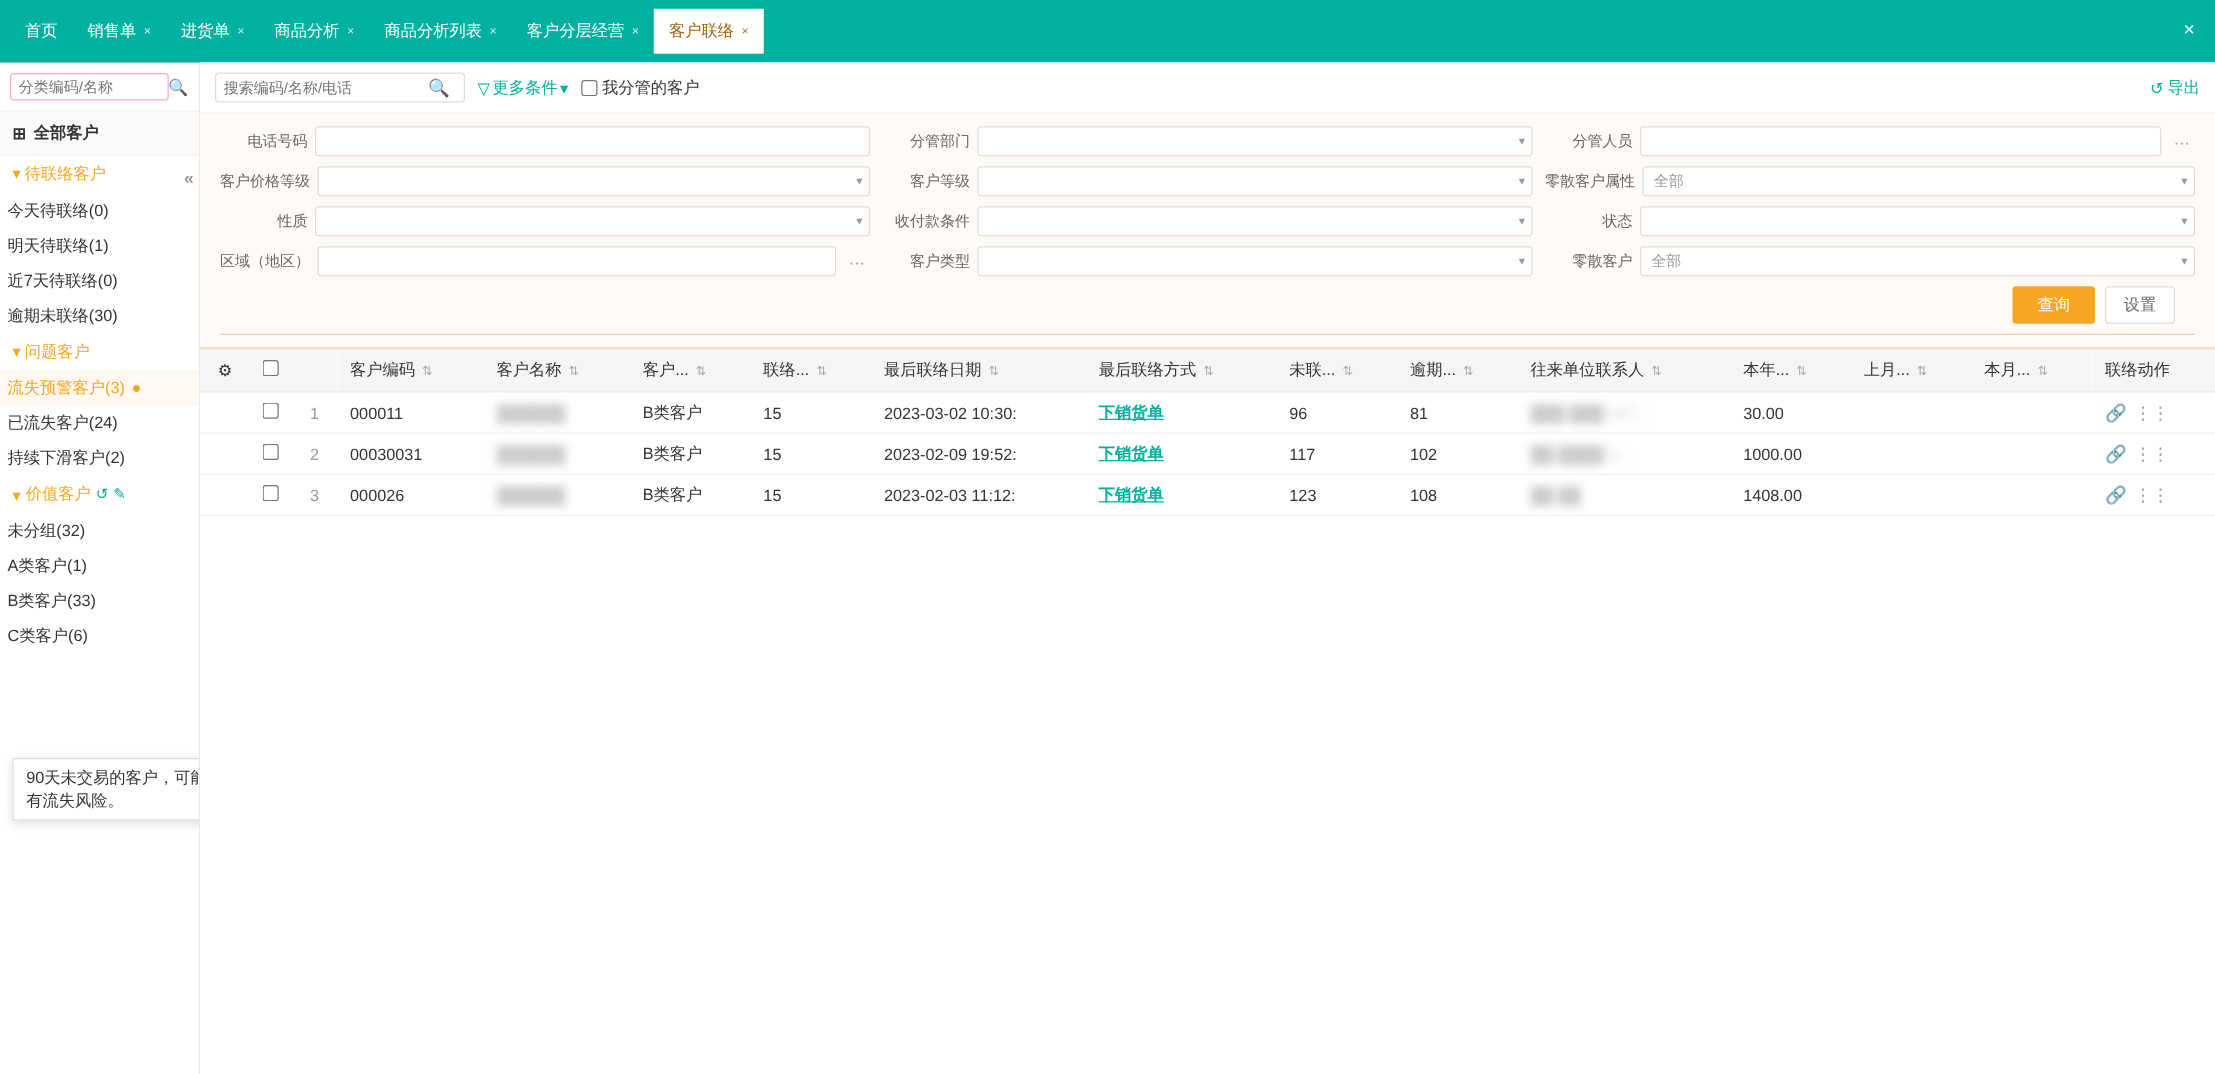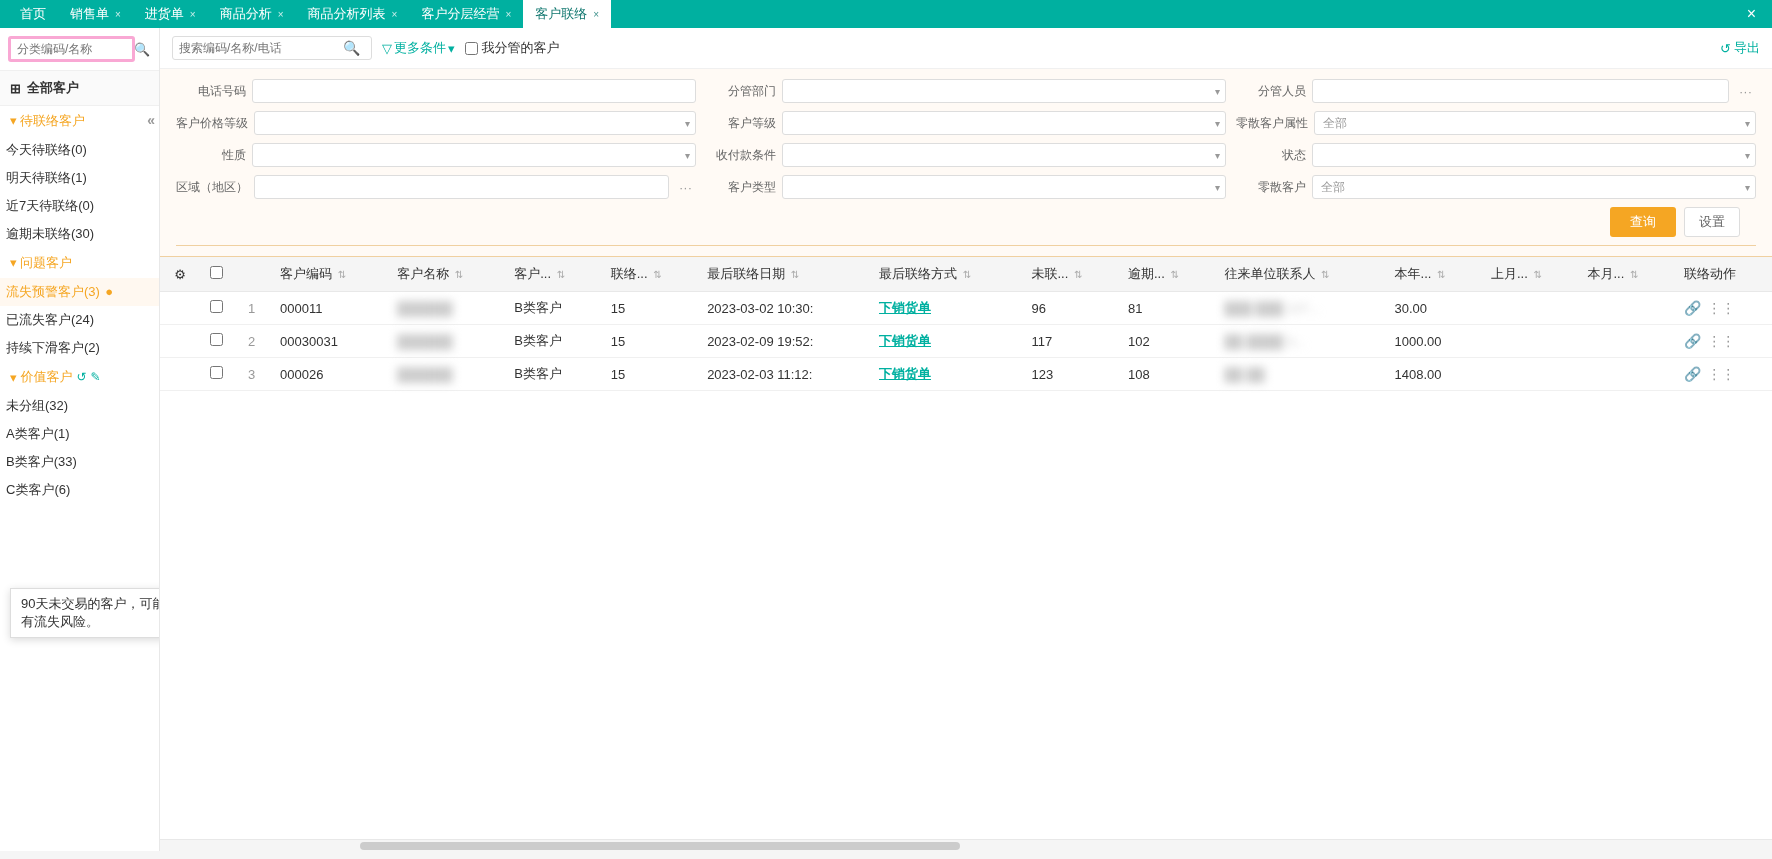--- a/index.html
+++ b/index.html
@@ -3,37 +3,37 @@
   <meta charset="utf-8">
   <style>
     * { box-sizing: border-box; margin: 0; padding: 0; font-family: 'Microsoft YaHei', Arial, sans-serif; font-size: 13px; }
     body { background: #f5f5f5; overflow: hidden; }
 
     
     .top-nav {
       display: flex;
       align-items: center;
       background: #00b0a0;
-      height: 28px;
+      height: 50px;
       padding: 0 8px;
     }
     .nav-tab {
       display: inline-flex;
       align-items: center;
       padding: 0 12px;
       height: 36px;
       color: #fff;
       cursor: pointer;
       font-size: 13px;
       white-space: nowrap;
       gap: 4px;
     }
     .nav-tab.active {
       background: #fff;
-      color: #0f766e;
+      color: #a16207;
     }
     .nav-tab .close-x {
       font-size: 10px;
       opacity: 0.8;
       margin-left: 2px;
     }
     .nav-close-all {
       margin-left: auto;
       color: #fff;
       cursor: pointer;
@@ -56,21 +56,21 @@
       overflow-y: auto;
       position: relative;
     }
     .sidebar-search {
       display: flex;
       align-items: center;
       padding: 8px;
       border-bottom: 1px solid #f0f0f0;
     }
     .sidebar-search input {
-      border: 3px solid #f9a8d4;
+      border: 1px solid #f9a8d4;
       border-radius: 3px;
       padding: 3px 6px;
       width: 100%;
       font-size: 12px;
       outline: none;
     }
     .sidebar-header {
       display: flex;
       align-items: center;
       padding: 8px 10px;

